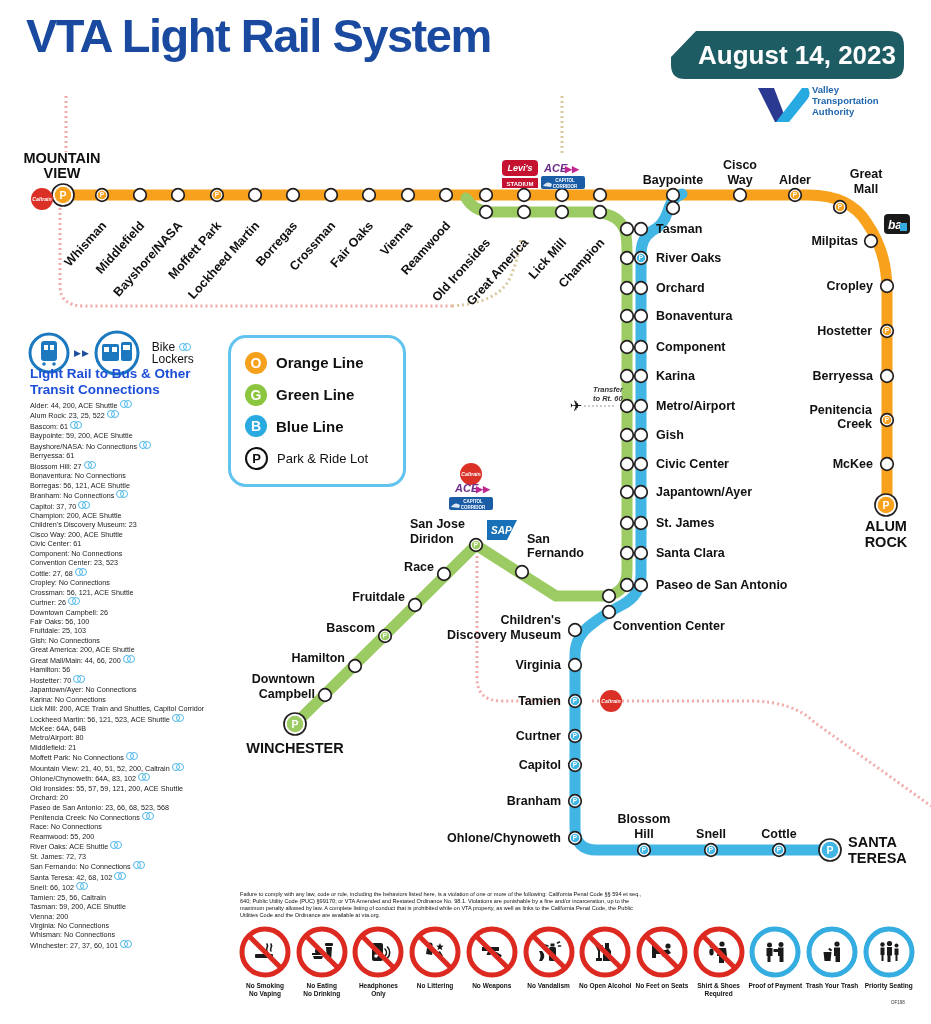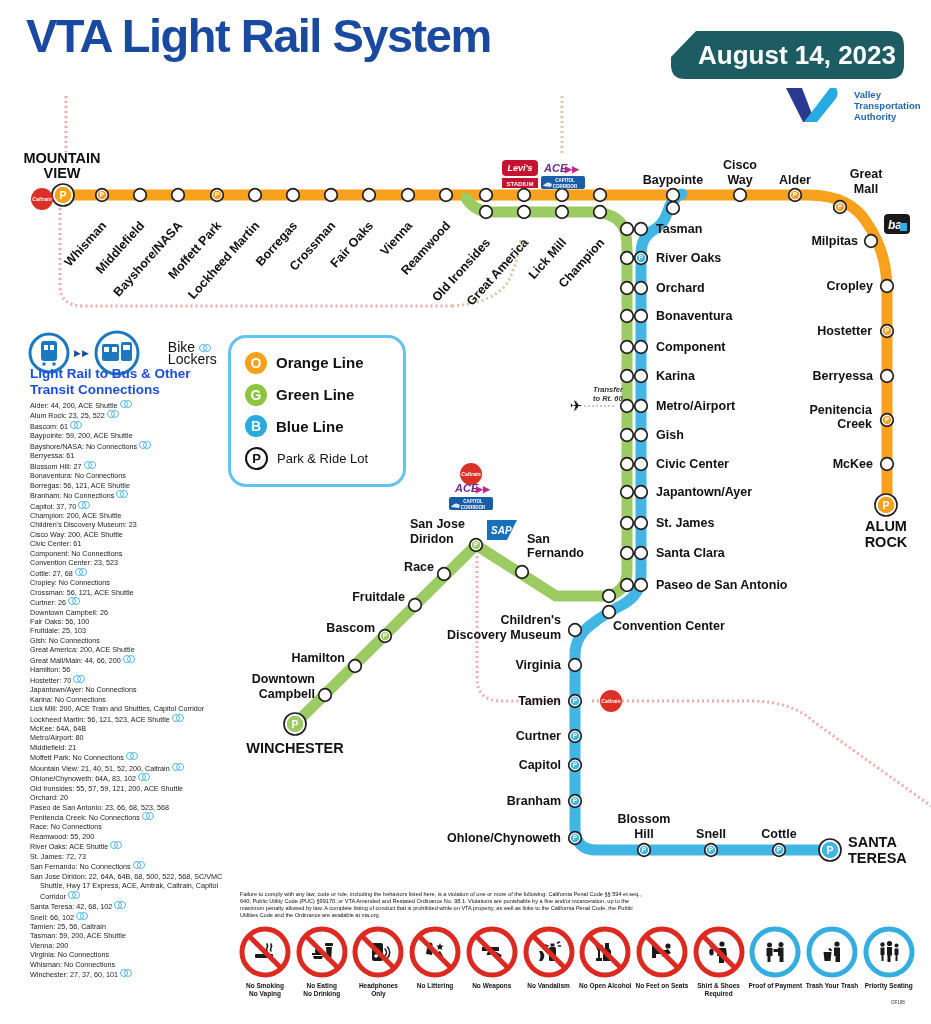--- a/index.html
+++ b/index.html
@@ -1,21 +1,21 @@
 <!DOCTYPE html>
 <html><head>
 <meta charset="utf-8">
 <style>
   html,body{margin:0;padding:0;width:931px;height:1024px;background:#fff;overflow:hidden;
     font-family:"Liberation Sans",sans-serif;position:relative}
   .abs{position:absolute}
   #title{left:26px;top:8px;font-size:47px;font-weight:bold;color:#1A4A9F;letter-spacing:-1.5px}
   #badge{left:670px;top:30px;width:236px;height:50px}
   #badge text{font-size:26px;font-weight:bold;fill:#fff}
-  #vtalogo{left:784px;top:84px;display:flex;align-items:center;gap:16px}
+  #vtalogo{left:756px;top:84px;display:flex;align-items:flex-start;gap:2px}
   #vtalogo .lines{display:flex;flex-direction:column;font-size:9.5px;font-weight:bold;color:#2167AE;line-height:11px}
   
   svg{font-family:"Liberation Sans",sans-serif}
   .st{font-size:12.5px;font-weight:bold;fill:#111}
   .term{font-size:14.5px;font-weight:bold;fill:#111}
   .pt{font-size:6.5px;font-weight:bold;fill:#fff;text-anchor:middle}
   .ptt{font-size:10.5px;font-weight:bold;fill:#fff;text-anchor:middle}
   .note{font-size:7.5px;font-style:italic;font-weight:bold;fill:#333}
   .ln{fill:none;stroke:#1a1a1a;stroke-width:1.6;stroke-linecap:round}
   
@@ -23,21 +23,21 @@
     display:flex;flex-direction:column;justify-content:space-evenly;padding:4px 0 4px 14px;background:#fff}
   .lrow{display:flex;align-items:center;gap:9px}
   .lico{width:22px;height:22px;border-radius:50%;display:flex;align-items:center;justify-content:center;
     color:#fff;font-weight:bold;font-size:14px}
   .lico.pk{background:#fff;border:2px solid #111;color:#111;width:19px;height:19px;font-size:13px}
   .llab{font-weight:bold;font-size:15px;color:#111}
   .llab.pk{font-weight:normal;font-size:13px}
   
   #bikeblock{left:28px;top:330px;display:flex;align-items:center;gap:4px}
   .arr{color:#1C4E9E;font-size:9px;letter-spacing:1px}
-  #bikeblock .txt{font-size:14px;color:#111;line-height:12px;margin-left:24px}
+  #bikeblock .txt{font-size:12px;color:#111;line-height:12px;margin-left:8px}
   .bike{display:inline-block;position:relative;width:12px;height:8px;vertical-align:baseline}
   .bike::before,.bike::after{content:"";position:absolute;bottom:0;width:6px;height:6px;
     border:1.4px solid #4FB8E8;border-radius:50%}
   .bike::before{left:0}.bike::after{right:0}
   
   #connhead{left:30px;top:366px;font-size:13.5px;font-weight:bold;color:#1d4ed8;line-height:16px}
   #connlist{left:30px;top:400px;width:206px;font-size:7.2px;color:#1a1a1a;line-height:9.45px}
   .centry{padding-left:10px;text-indent:-10px}
   
   #legal{left:240px;top:891px;width:402px;font-size:5.6px;line-height:7px;color:#111}
@@ -547,21 +547,20 @@
     <div class="centry">Ohlone/Chynoweth: 64A, 83, 102 <span class="bike"></span></div>
     <div class="centry">Old Ironsides: 55, 57, 59, 121, 200, ACE Shuttle </div>
     <div class="centry">Orchard: 20 </div>
     <div class="centry">Paseo de San Antonio: 23, 66, 68, 523, 568 </div>
     <div class="centry">Penitencia Creek: No Connections <span class="bike"></span></div>
     <div class="centry">Race: No Connections </div>
     <div class="centry">Reamwood: 55, 200 </div>
     <div class="centry">River Oaks: ACE Shuttle <span class="bike"></span></div>
     <div class="centry">St. James: 72, 73 </div>
     <div class="centry">San Fernando: No Connections <span class="bike"></span></div>
-    <div class="centry">San Jose Diridon: 22, 64A, 64B, 68, 500, 522, 568, SC/VMC Shuttle, Hwy 17 Express, ACE, Amtrak, Caltrain, Capitol Corridor <span class="bike"></span></div>
     <div class="centry">Santa Teresa: 42, 68, 102 <span class="bike"></span></div>
     <div class="centry">Snell: 66, 102 <span class="bike"></span></div>
     <div class="centry">Tamien: 25, 56, Caltrain </div>
     <div class="centry">Tasman: 59, 200, ACE Shuttle </div>
     <div class="centry">Vienna: 200 </div>
     <div class="centry">Virginia: No Connections </div>
     <div class="centry">Whisman: No Connections </div>
     <div class="centry">Winchester: 27, 37, 60, 101 <span class="bike"></span></div>
   </div>
 

